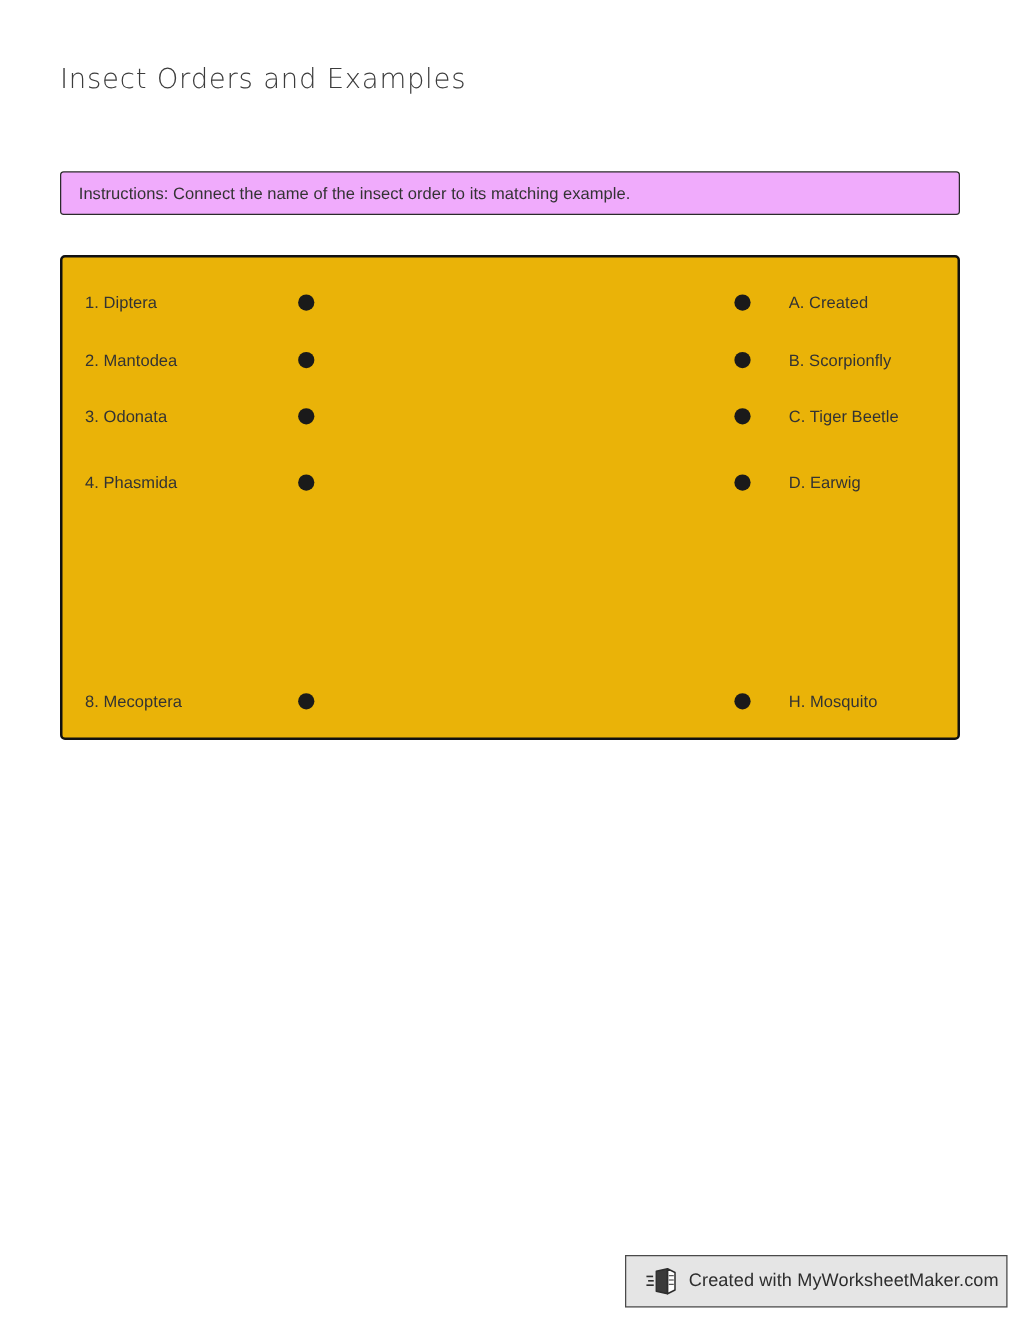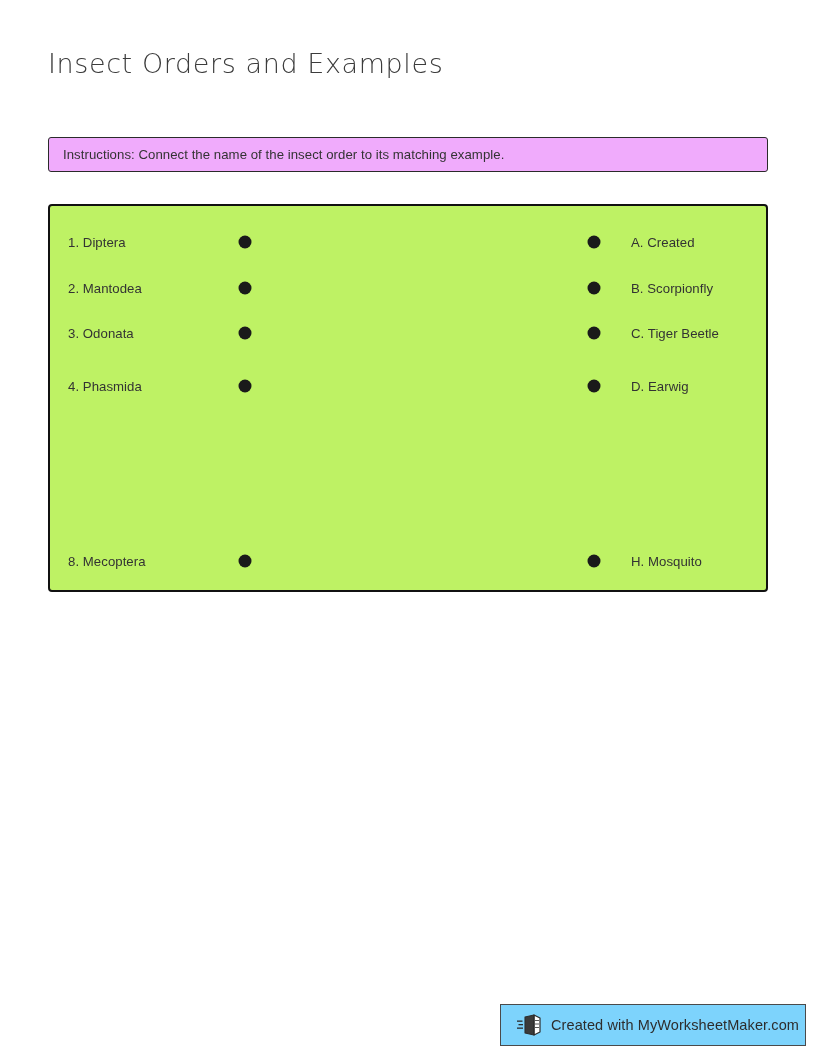--- a/index.html
+++ b/index.html
@@ -23,21 +23,21 @@
     inset: 0;
     background: #ffffff;
   }
 
   
   .worksheet-title {
     position: absolute;
     left: 48px;
     top: 44px;
     font-family: "DejaVu Sans", "Liberation Sans", sans-serif;
-    font-size: 27px;
+    font-size: 22px;
     font-weight: 300;
     letter-spacing: 0.6px;
     color: #3c3c3c;
     line-height: 40px;
     white-space: nowrap;
   }
 
   
   .instructions-box {
     position: absolute;
@@ -63,21 +63,21 @@
   
   .match-panel {
     position: absolute;
     left: 48px;
     top: 204px;
     width: 720px;
     height: 388px;
     box-sizing: border-box;
     border: 2px solid #111111;
     border-radius: 4px;
-    background: #bef264;
+    background: #eab308;
     padding-left: 32px;
   }
 
   .match-rows {
     position: absolute;
     left: 0;
     top: 0;
     width: 100%;
     height: 100%;
   }
@@ -137,21 +137,21 @@
 
   
   .credit-badge {
     position: absolute;
     left: 500px;
     top: 1004px;
     width: 306px;
     height: 42px;
     box-sizing: border-box;
     border: 1px solid #4a4a4a;
-    background: #7dd3fc;
+    background: #e5e5e5;
     display: flex;
     align-items: center;
     padding-left: 16px;
   }
   .credit-logo {
     width: 26px;
     height: 22px;
     flex: 0 0 auto;
     margin-right: 8px;
     display: block;

